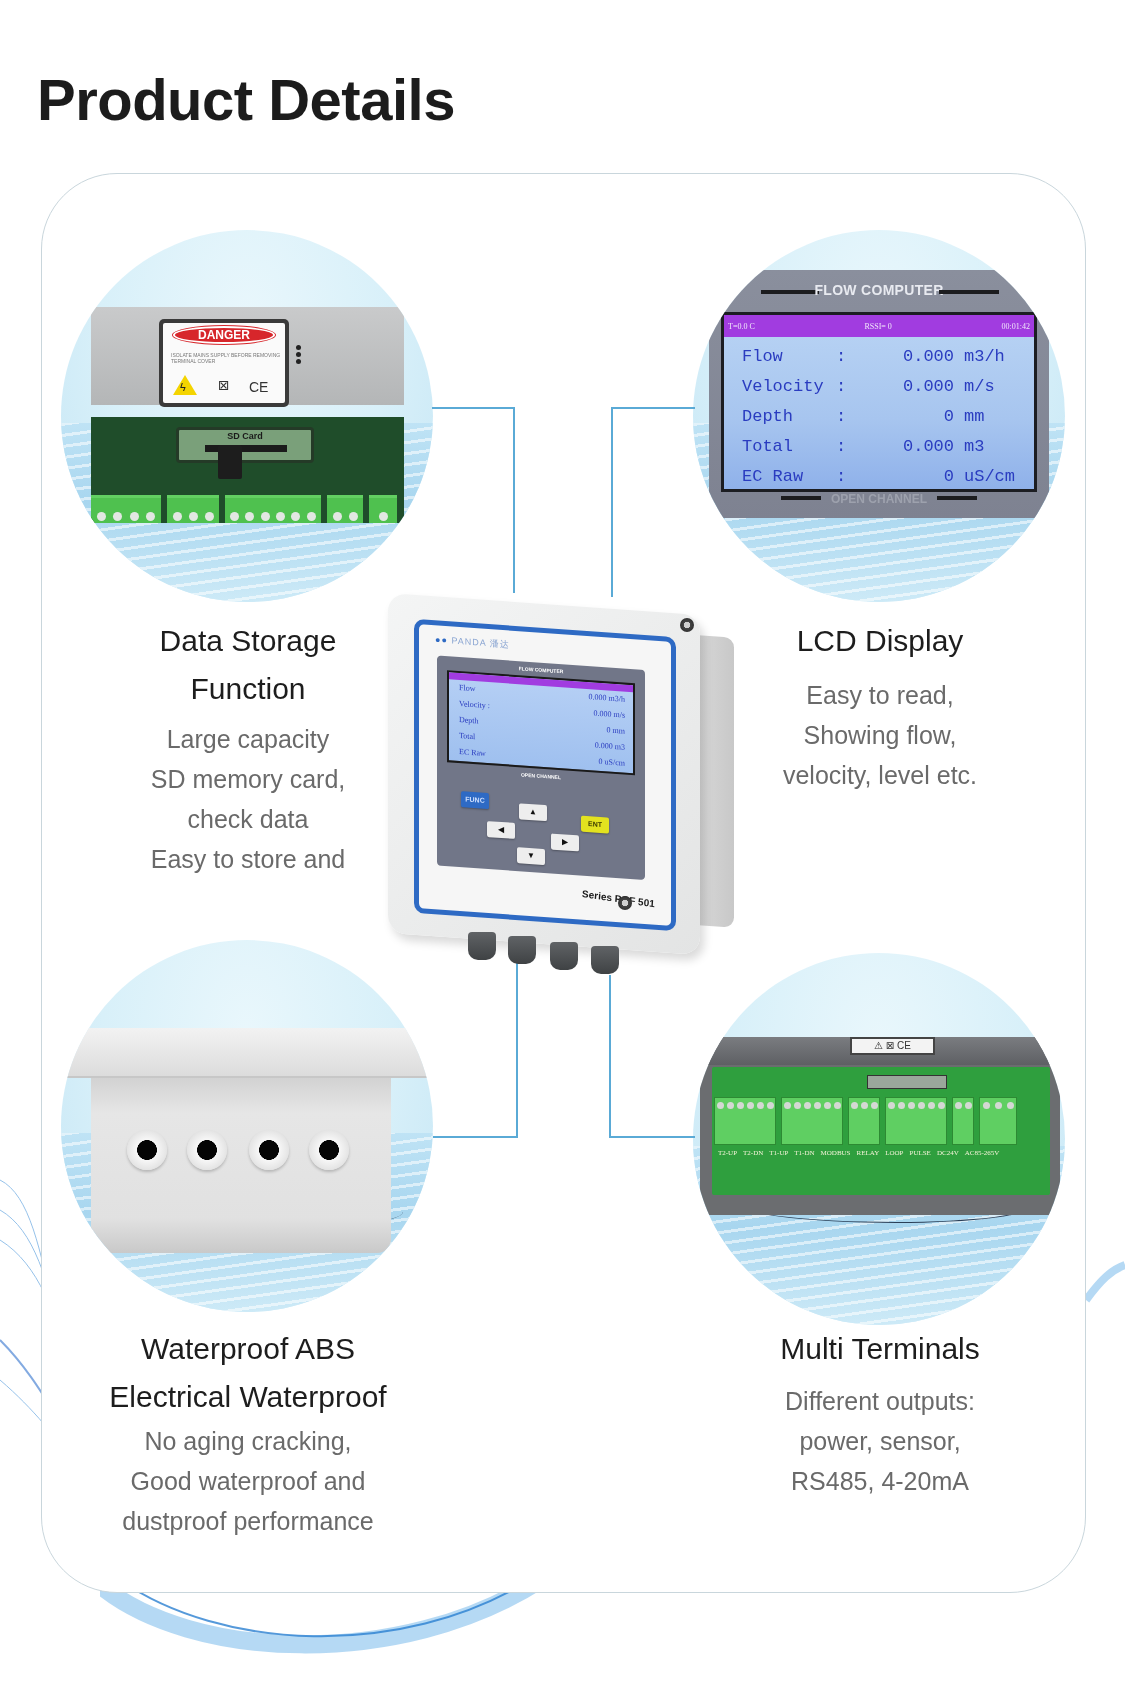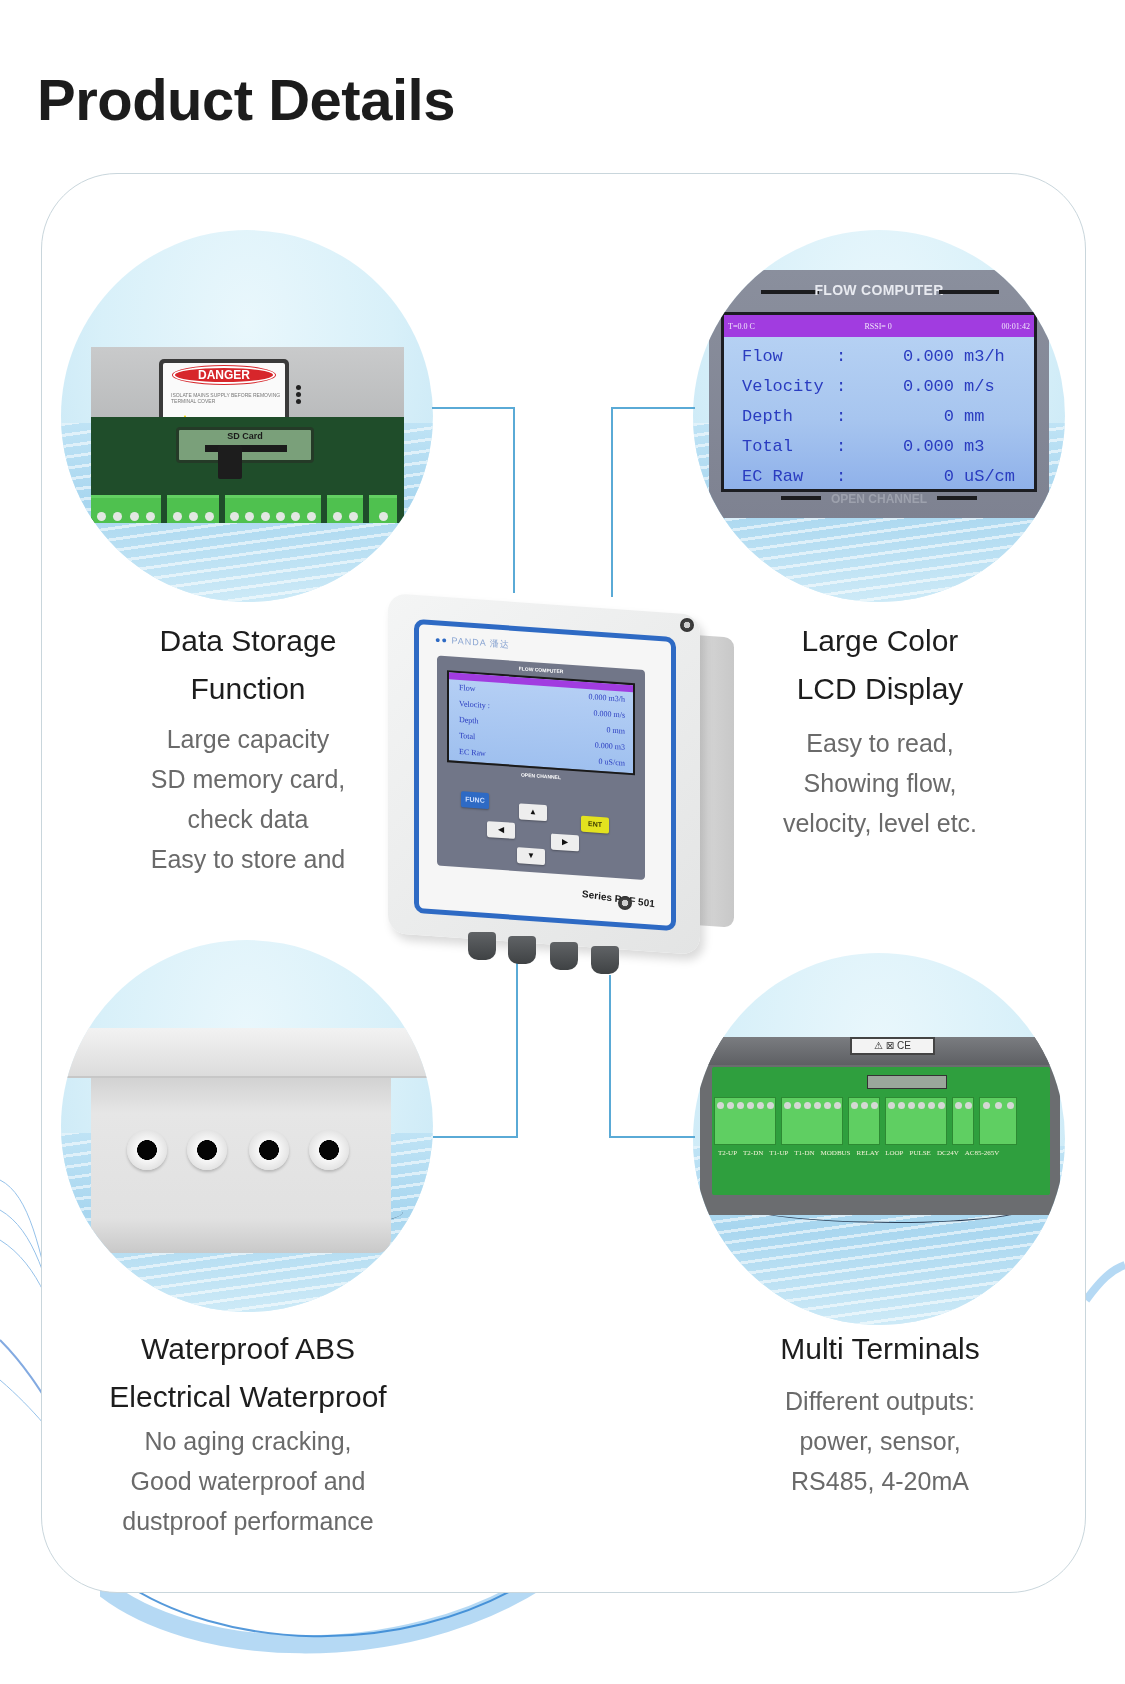--- a/index.html
+++ b/index.html
@@ -30,21 +30,21 @@
       repeating-linear-gradient(172deg, rgba(255,255,255,0.55) 0 3px, rgba(255,255,255,0) 3px 11px),
       linear-gradient(180deg, #bfe3f5 0%, #a8d6ef 45%, #cdeaf7 100%);
   }
   .circle .water-line {
     position: absolute; left: 10%; right: 8%; height: 40px; border-bottom: 1.5px solid #2b3f57;
     border-radius: 0 0 50% 60%;
   }
   .photo { position: absolute; overflow: hidden; }
 
   
-  .p1-top { position: absolute; left: 0; top: 0; right: 0; height: 98px; background: linear-gradient(180deg,#c9cacb,#b4b6b7); margin-top: 40px; }
+  .p1-top { position: absolute; left: 0; top: 0; right: 0; height: 98px; background: linear-gradient(180deg,#c9cacb,#b4b6b7); }
   .danger-label { position: absolute; left: 68px; top: 12px; width: 130px; height: 88px; background: #3a3a3a; border-radius: 5px; padding: 4px; }
   .danger-inner { background: #fafafa; width: 100%; height: 100%; border-radius: 2px; position: relative; }
   .danger-oval { position: absolute; left: 10px; top: 3px; width: 102px; height: 18px; border-radius: 50%; background: #d7262b; border: 2px solid #fff; outline: 1px solid #d7262b; color: #fff; font-size: 12px; font-weight: bold; text-align: center; line-height: 14px; }
   .danger-text { position: absolute; left: 8px; top: 29px; font-size: 5px; color: #777; line-height: 6px; width: 110px; }
   .hazard-tri { position: absolute; left: 10px; top: 52px; width: 0; height: 0; border-left: 12px solid transparent; border-right: 12px solid transparent; border-bottom: 20px solid #f4d400; }
   .hazard-bolt { position: absolute; left: 17px; top: 58px; font-size: 11px; color: #222; }
   .weee-icon { position: absolute; left: 55px; top: 54px; font-size: 14px; color: #333; }
   .ce-mark { position: absolute; left: 86px; top: 56px; font-size: 14px; color: #333; }
   .dots3 { position: absolute; left: 205px; top: 38px; width: 5px; }
   .dots3 span { display: block; width: 5px; height: 5px; border-radius: 50%; background: #222; margin-bottom: 2px; }
@@ -400,21 +400,20 @@
   <div class="feature-desc">
     <span>Large capacity</span>
       <span>SD memory card,</span>
       <span>check data</span>
       <span>Easy to store and</span>
   </div>
 </div>
 
 <div class="feature" style="left:700px;top:617px">
   <div class="feature-title">
-    <span>Large Color</span>
       <span>LCD Display</span>
   </div>
   <div class="feature-desc" style="margin-top:10px">
     <span>Easy to read,</span>
       <span>Showing flow,</span>
       <span>velocity, level etc.</span>
   </div>
 </div>
 
 <div class="feature" style="left:68px;top:1325px">

